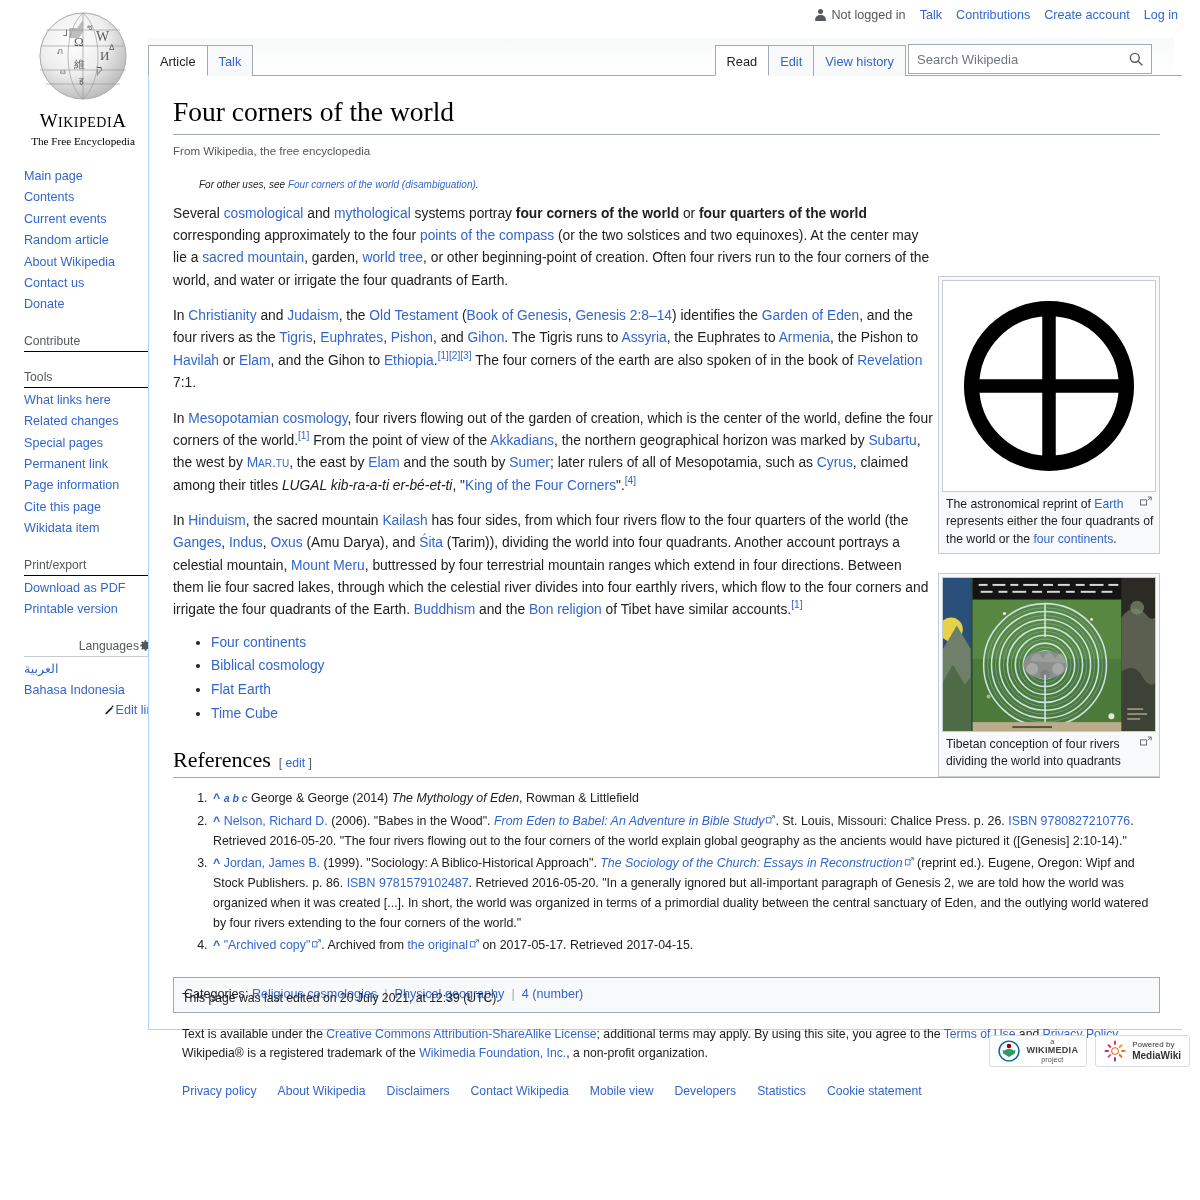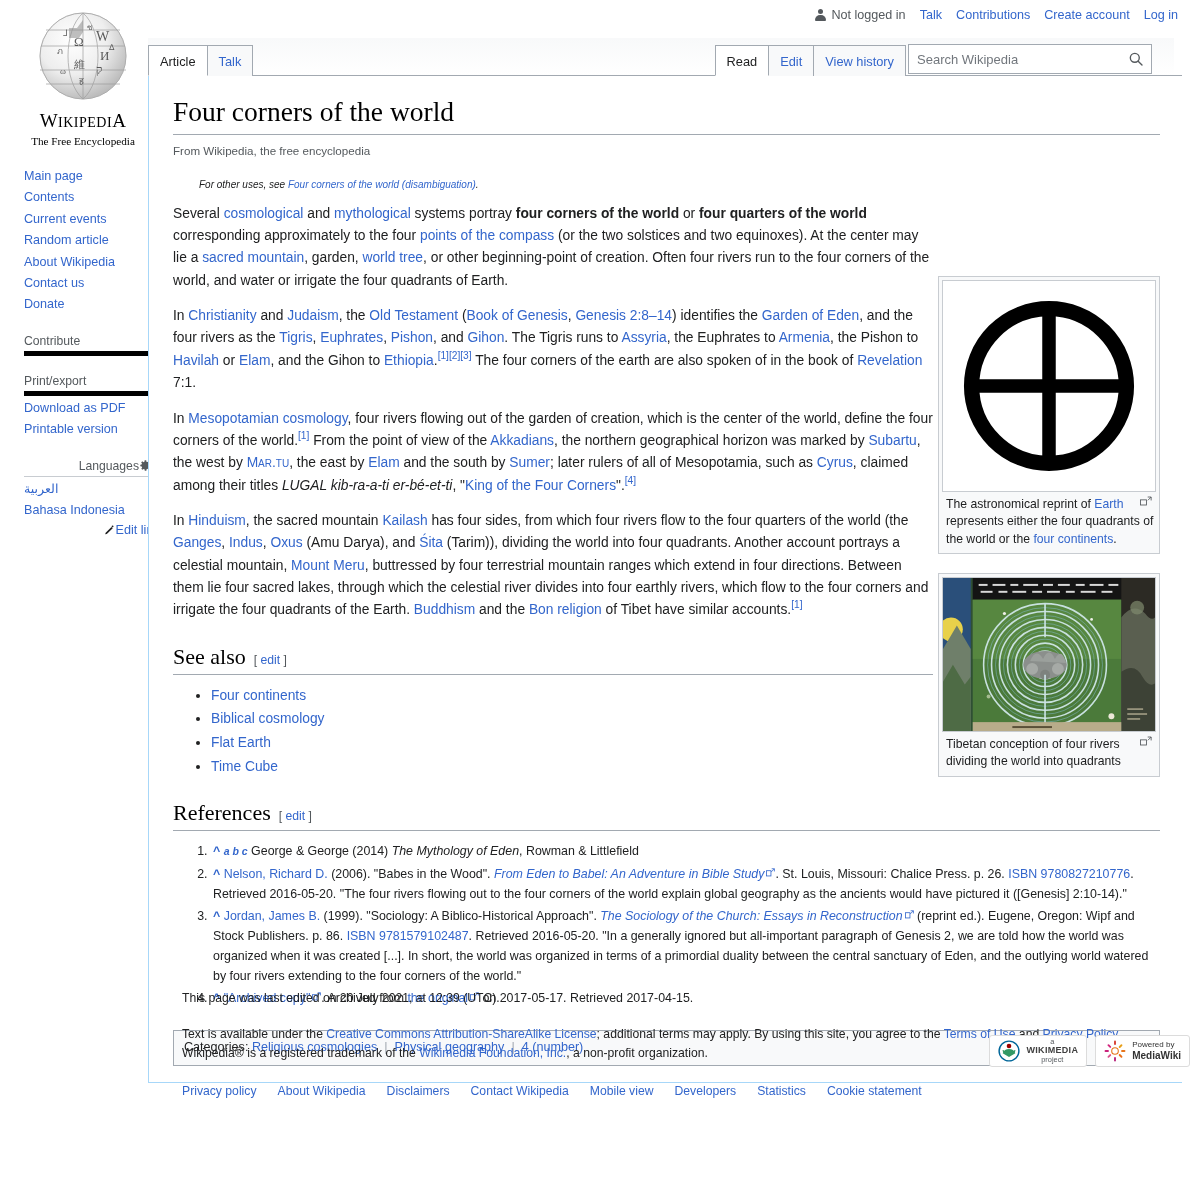--- a/index.html
+++ b/index.html
@@ -34,21 +34,21 @@
   #p-logo { width:166px; height:160px; display:flex; flex-direction:column; align-items:center; padding-top:8px; }
   .globe { width:100px; height:100px; position:relative; }
   .wordmark { font-family:"Liberation Serif", serif; font-size:19px; letter-spacing:0.5px; color:#000; margin-top:2px; }
   .wordmark .sm { font-size:14px;font-family:Liberation Serif, serif; }
   .tagline { font-family:"Liberation Serif", serif; font-size:11.2px; color:#000; margin-top:3px; }
 
   .portal { margin:0 0 14px 0; padding-left:24px; }
   .portal-heading {
     font-size:12.2px; color:#54595d; font-weight:normal;
     padding:4px 0 3px 0; margin:0 14px 2px 0;
-    border-bottom:5px solid #000000;
+    border-bottom:1px solid #000000;
   }
   .portal ul { list-style:none; margin:0; padding:0; }
   .portal li { font-size:12.6px; line-height:1.7; }
   .portal li a { color:#3366cc; }
   .lang-heading-wrap { display:flex; align-items:center; justify-content:flex-end; margin-right:14px; border-bottom:1px solid #c8ccd1; padding:4px 0 3px 0; margin-bottom:2px;}
   .lang-heading-wrap .portal-heading { border:none; margin:0; padding:0; }
   .gear { width:13px; height:13px; }
   .editlinks { text-align:right; font-size:12.6px; margin-top:2px; }
   .pencil { display:inline-block; width:11px; height:11px; vertical-align:-1px; margin-right:1px; }
 
@@ -230,20 +230,32 @@
       <li><a>About Wikipedia</a></li>
       <li><a>Contact us</a></li>
       <li><a>Donate</a></li>
     </ul>
   </div>
 
   <div class="portal">
     <h3 class="portal-heading">Contribute</h3>
   </div>
 
+  <div class="portal">
+    <h3 class="portal-heading">Tools</h3>
+    <ul>
+      <li><a>What links here</a></li>
+      <li><a>Related changes</a></li>
+      <li><a>Special pages</a></li>
+      <li><a>Permanent link</a></li>
+      <li><a>Page information</a></li>
+      <li><a>Cite this page</a></li>
+      <li><a>Wikidata item</a></li>
+    </ul>
+  </div>
 
   <div class="portal">
     <h3 class="portal-heading">Print/export</h3>
     <ul>
       <li><a>Download as PDF</a></li>
       <li><a>Printable version</a></li>
     </ul>
   </div>
 
   <div class="portal">
@@ -418,21 +430,20 @@
       </div>
 
       <p class="body"><span>Several </span><a class="lk">cosmological</a><span> and </span><a class="lk">mythological</a><span> systems portray </span><b>four corners of the world</b><span> or </span><b>four quarters of the world</b><span> corresponding approximately to the four </span><a class="lk">points of the compass</a><span> (or the two solstices and two equinoxes). At the center may lie a </span><a class="lk">sacred mountain</a><span>, garden, </span><a class="lk">world tree</a><span>, or other beginning-point of creation. Often four rivers run to the four corners of the world, and water or irrigate the four quadrants of Earth.</span></p>
 
       <p class="body"><span>In </span><a class="lk">Christianity</a><span> and </span><a class="lk">Judaism</a><span>, the </span><a class="lk">Old Testament</a><span> (</span><a class="lk">Book of Genesis</a><span>, </span><a class="lk">Genesis 2:8–14</a><span>) identifies the </span><a class="lk">Garden of Eden</a><span>, and the four rivers as the </span><a class="lk">Tigris</a><span>, </span><a class="lk">Euphrates</a><span>, </span><a class="lk">Pishon</a><span>, and </span><a class="lk">Gihon</a><span>. The Tigris runs to </span><a class="lk">Assyria</a><span>, the Euphrates to </span><a class="lk">Armenia</a><span>, the Pishon to </span><a class="lk">Havilah</a><span> or </span><a class="lk">Elam</a><span>, and the Gihon to </span><a class="lk">Ethiopia</a><span>.</span><span class="ref"><a>[1]</a></span><span class="ref"><a>[2]</a></span><span class="ref"><a>[3]</a></span><span> The four corners of the earth are also spoken of in the book of </span><a class="lk">Revelation</a><span> 7:1.</span></p>
 
       <p class="body"><span>In </span><a class="lk">Mesopotamian cosmology</a><span>, four rivers flowing out of the garden of creation, which is the center of the world, define the four corners of the world.</span><span class="ref"><a>[1]</a></span><span> From the point of view of the </span><a class="lk">Akkadians</a><span>, the northern geographical horizon was marked by </span><a class="lk">Subartu</a><span>, the west by </span><a class="lk sc">Mar.tu</a><span>, the east by </span><a class="lk">Elam</a><span> and the south by </span><a class="lk">Sumer</a><span>; later rulers of all of Mesopotamia, such as </span><a class="lk">Cyrus</a><span>, claimed among their titles </span><i>LUGAL</i><i> kib-ra-a-ti er-bé-et-ti</i><span>, "</span><a class="lk">King of the Four Corners</a><span>".</span><span class="ref"><a>[4]</a></span></p>
 
       <p class="body"><span>In </span><a class="lk">Hinduism</a><span>, the sacred mountain </span><a class="lk">Kailash</a><span> has four sides, from which four rivers flow to the four quarters of the world (the </span><a class="lk">Ganges</a><span>, </span><a class="lk">Indus</a><span>, </span><a class="lk">Oxus</a><span> (Amu Darya), and </span><a class="lk">Śita</a><span> (Tarim)), dividing the world into four quadrants. Another account portrays a celestial mountain, </span><a class="lk">Mount Meru</a><span>, buttressed by four terrestrial mountain ranges which extend in four directions. Between them lie four sacred lakes, through which the celestial river divides into four earthly rivers, which flow to the four corners and irrigate the four quadrants of the Earth. </span><a class="lk">Buddhism</a><span> and the </span><a class="lk">Bon religion</a><span> of Tibet have similar accounts.</span><span class="ref"><a>[1]</a></span></p>
 
-      <h2 class="section"><span>See also</span><span class="ed">[&nbsp;<a>edit</a>&nbsp;]</span></h2>
       <ul class="seealso">
         <li><a class="lk">Four continents</a></li>
         <li><a class="lk">Biblical cosmology</a></li>
         <li><a class="lk">Flat Earth</a></li>
         <li><a class="lk">Time Cube</a></li>
       </ul>
     </div>
 
     <h2 class="section"><span>References</span><span class="ed">[&nbsp;<a>edit</a>&nbsp;]</span></h2>
 

